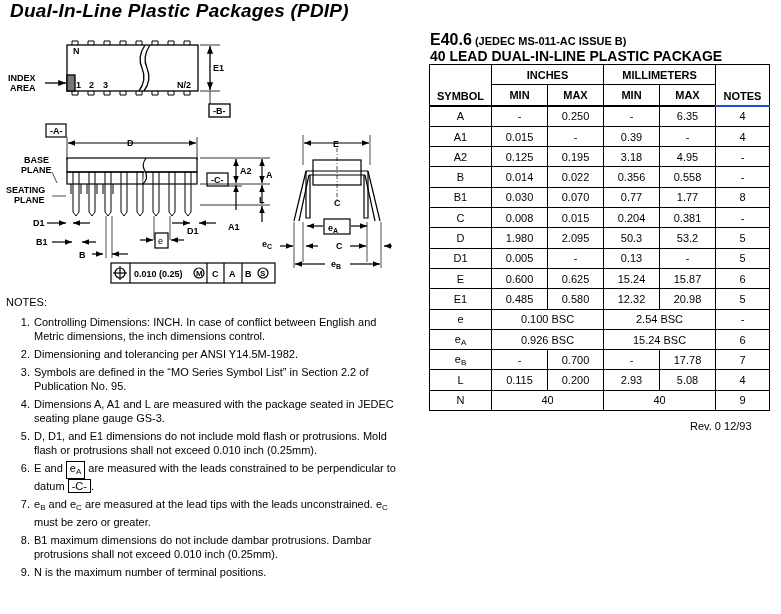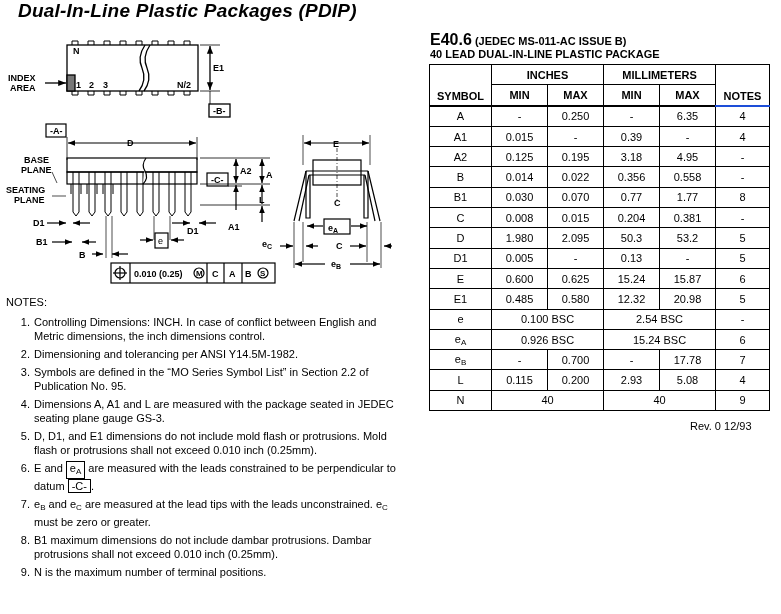--- a/index.html
+++ b/index.html
@@ -1,28 +1,28 @@
 <!DOCTYPE html>
 <html><head>
 <meta charset="utf-8">
 <style>
   html, body { margin:0; padding:0; background:#fff; }
   body { width:781px; height:614px; position:relative; overflow:hidden; font-family:"Liberation Sans", sans-serif; color:#000; }
-  .title { position:absolute; left:18px; top:0px; font-size:19px; font-weight:bold; font-style:italic; letter-spacing:0.2px; }
+  .title { position:absolute; left:10px; top:0px; font-size:19px; font-weight:bold; font-style:italic; letter-spacing:0.2px; }
   svg.diag { position:absolute; left:0; top:0; }
   .notes-head { position:absolute; left:6px; top:296px; font-size:11px;text-align:right; }
   .notes { position:absolute; left:6px; top:315px; width:392px; font-size:11px; line-height:14px; }
   .note { display:flex; margin-bottom:4px; }
   .note .num { width:24px; text-align:right; padding-right:4px; flex:none; }
   .note .txt { flex:1; }
   .boxed { display:inline-block; border:1px solid #000; padding:0 3px; line-height:12px; }
   sub { font-size:8px; vertical-align:-2px; }
   .pkg-title { position:absolute; left:430px; top:31px; font-size:11px; font-weight:bold; }
   .pkg-title .big { font-size:16px; }
-  .pkg-sub { position:absolute; left:430px; top:48px; font-size:11px; font-weight:bold;text-align:right; }
+  .pkg-sub { position:absolute; left:430px; top:48px; font-size:14px; font-weight:bold;text-align:right; }
   table.dims { position:absolute; left:429px; top:64px; border-collapse:collapse; font-size:11px; }
   table.dims td, table.dims th { border:1px solid #000; height:19.3px; padding:0; text-align:center; }
   table.dims th { font-weight:bold; }
   table.dims tr.hdr2 th { border-bottom:2px solid #000; }
   .c-sym { width:61px; } .c-v { width:55px; } .c-n { width:53px; }
   .rev { position:absolute; left:690px; top:420px; font-size:11px;text-align:center; }
 </style>
 </head>
 <body>
 

